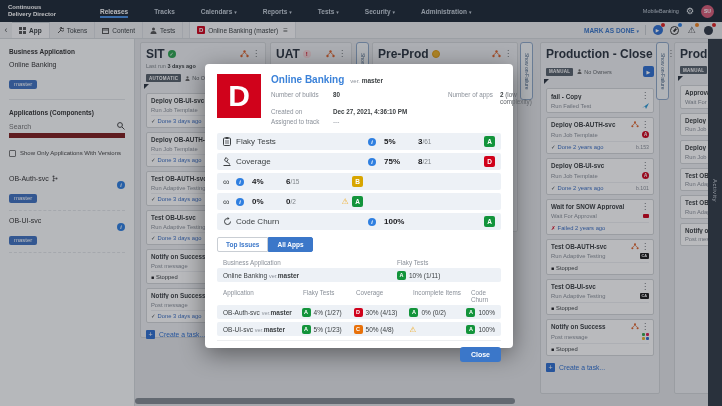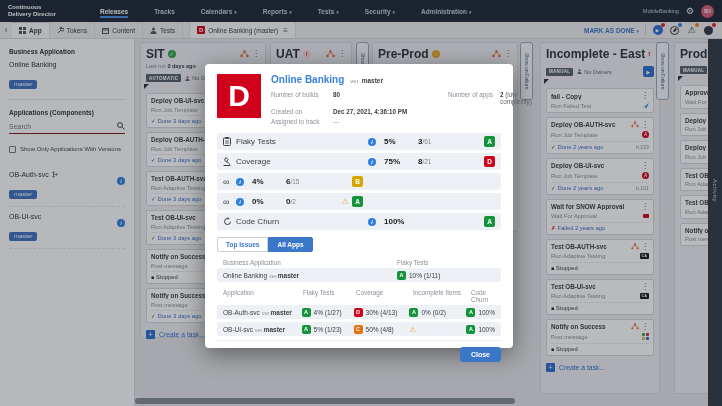--- a/index.html
+++ b/index.html
@@ -50,21 +50,21 @@
 
   
   .main { position:absolute; top:39px; left:0; right:0; bottom:0; display:flex; }
 
   
   .sidebar { width:135px; background:#fbfcfd; border-right:1px solid #d5d8db; padding:9px 9px; flex:none; }
   .side-label { font-size:6.5px; font-weight:bold; color:#333; margin-bottom:6px; }
   .side-app-name { font-size:7px; color:#333; margin-bottom:4px; display:flex; align-items:center; gap:3px; }
   .chip { display:inline-block; background:#3f72c0; color:#fff; font-size:6px; padding:1.5px 5px; border-radius:2px; }
   .side-div { border-top:1px solid #e2e5e8; margin:9px 0; }
-  .search-row { display:flex; align-items:center; border-bottom:1px solid #7f1d1d; padding-bottom:3px; margin-bottom:12px; }
+  .search-row { display:flex; align-items:center; border-bottom:5px solid #7f1d1d; padding-bottom:3px; margin-bottom:12px; }
   .search-input { border:none; outline:none; background:transparent; font-size:7px; color:#333; flex:1;
     font-family:"Liberation Sans","DejaVu Sans",sans-serif; }
   .chk-row { display:flex; align-items:flex-start; gap:4px; margin-bottom:12px; }
   .chk { width:7px; height:7px; border:1px solid #777; border-radius:1px; background:#fff; flex:none; cursor:pointer; }
   .chk-label { font-size:6px; color:#444; }
   .comp { border-bottom:1px dashed #e2e5e8; padding:6px 0; position:relative; }
   .comp-name { font-size:7px; color:#333; display:flex; align-items:center; gap:3px; margin-bottom:4px; }
   .info-dot { position:absolute; right:0; top:12px; width:8px; height:8px; border-radius:50%; background:#2f7fe0;
     color:#fff; font-size:5.5px; font-weight:bold; font-style:italic; display:flex; align-items:center; justify-content:center; cursor:pointer; }
 
@@ -420,21 +420,21 @@
         </div>
         <div class="lastrun"><span>Last run</span> <b>2 years ago</b></div>
       </div>
 
       <div class="vbar" style="left:385px">
           <span>Show on-Failure</span>
         </div>
 
       <div class="col" style="left:405px;width:120px;height:352px">
         <div class="ph-head">
-          <span class="ph-name">Incomplete - East</span>
+          <span class="ph-name">Production - Close</span>
           <span class="st-err">!</span>
           <span class="ph-sp"></span>
           <svg width="9" height="8" viewBox="0 0 9 8">
               <circle cx="4.5" cy="1.5" r="1.2" fill="#e0622a"></circle>
               <circle cx="1.5" cy="6" r="1.2" fill="#e0622a"></circle>
               <circle cx="7.5" cy="6" r="1.2" fill="#e0622a"></circle>
               <path d="M4.5 2.5 L1.5 5 M4.5 2.5 L7.5 5" stroke="#e0622a" stroke-width=".8" fill="none"></path>
             </svg>
           <span class="kebab">⋮</span>
         </div>

